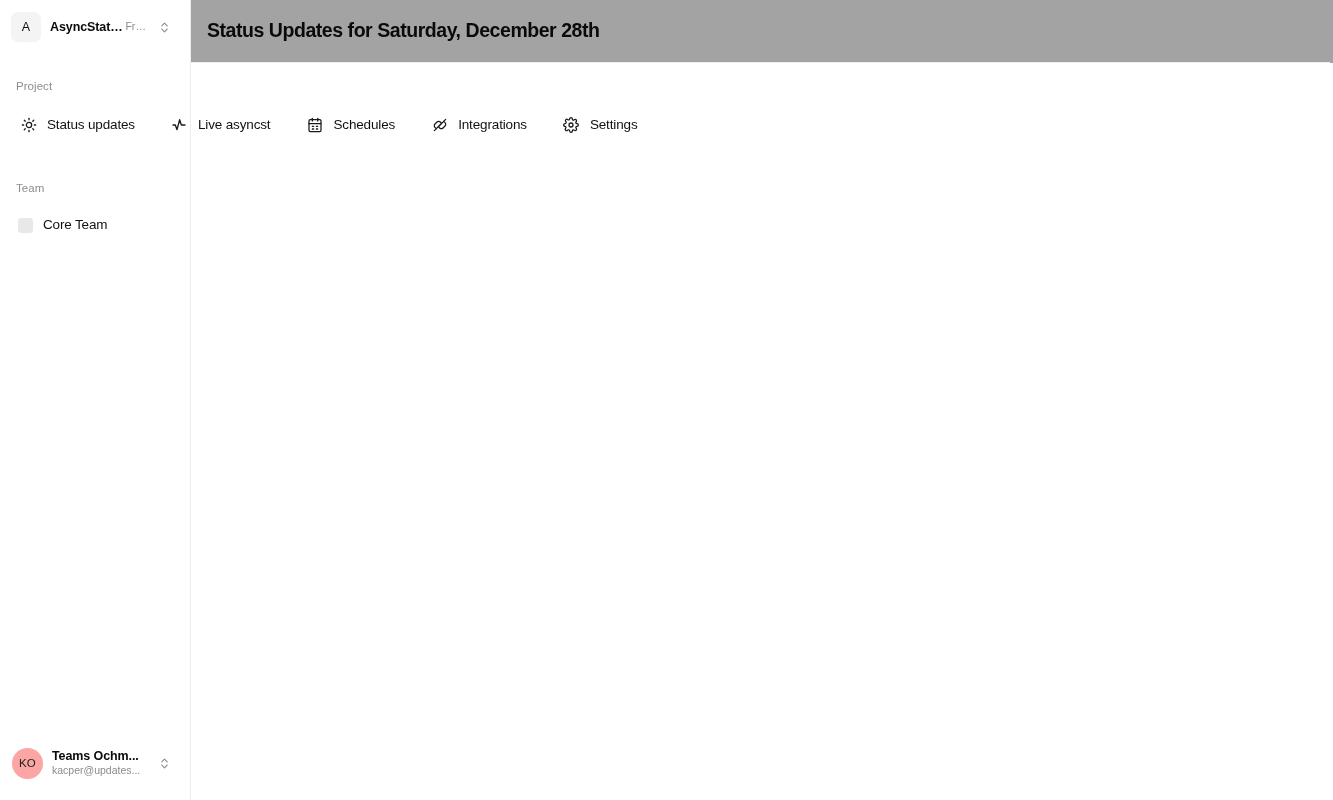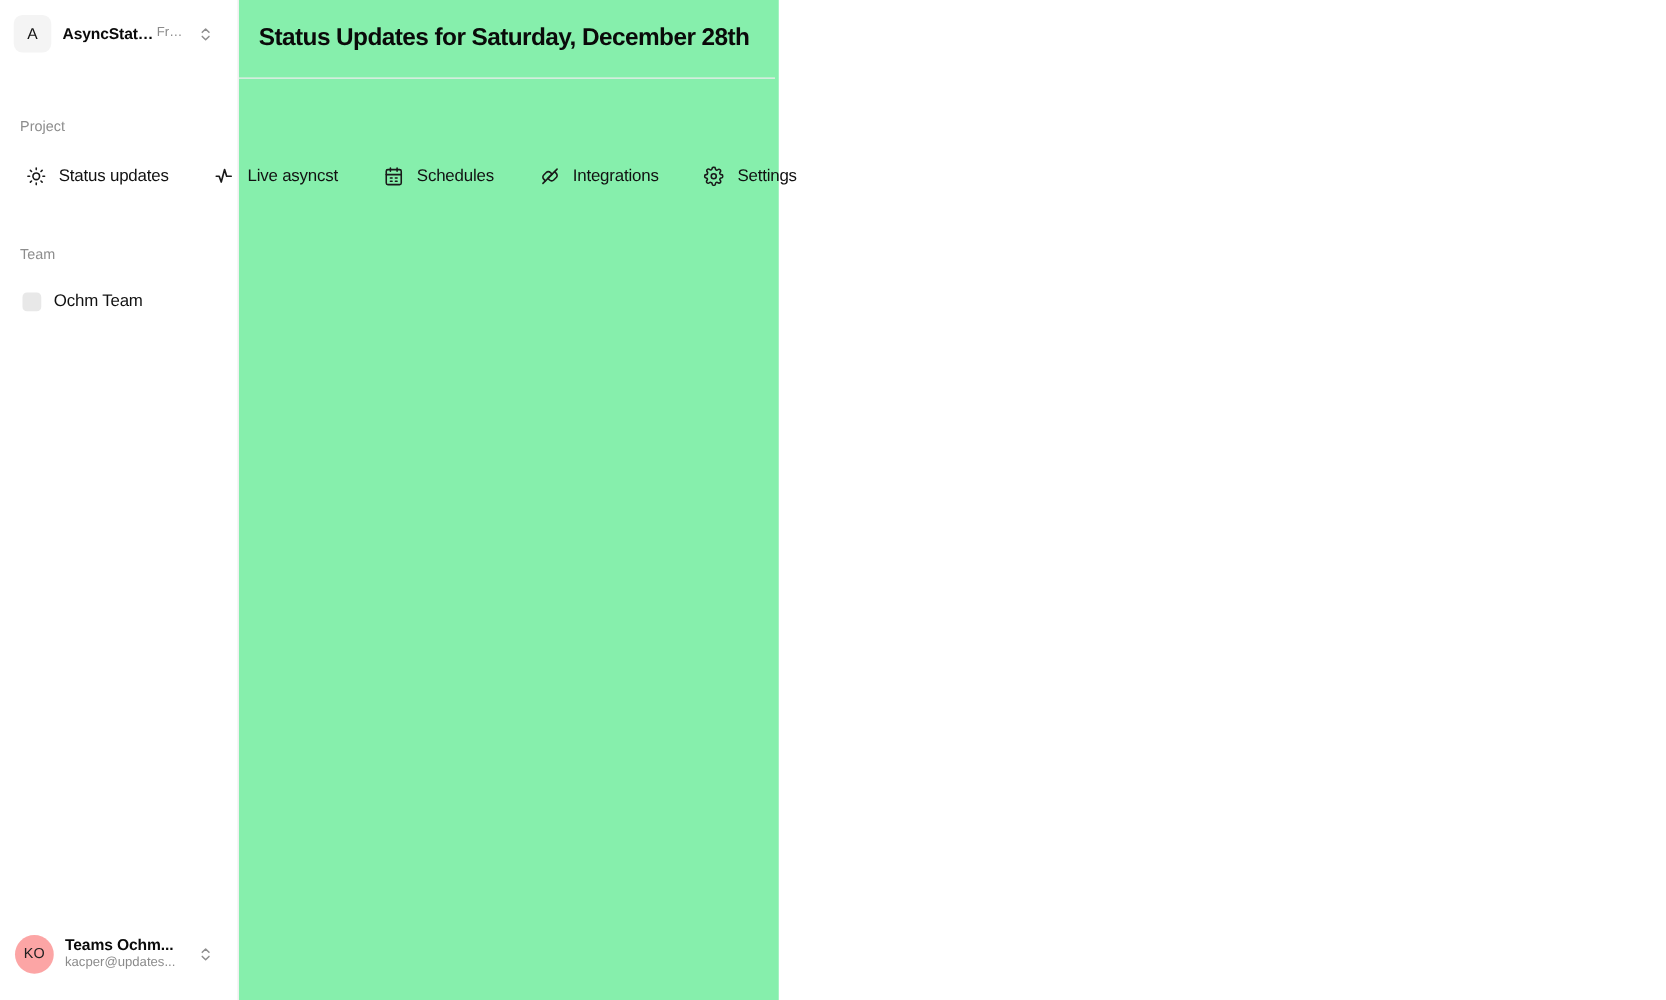--- a/index.html
+++ b/index.html
@@ -98,21 +98,21 @@
   .nav-section { padding: 0; }
 
   .section-label {
     font-size: 11.5px;
     color: #8d8d8d;
     padding: 0 0 0 16px;
     line-height: 1;
     letter-spacing: 0.05px;
   }
 
-  .sec-project { margin-top: 44px; }
+  .sec-project { margin-top: 28px; }
   .sec-teams { margin-top: 40px; }
 
   .nav-list {
     list-style: none;
     margin-top: 14px;
     display: flex;
     flex-direction: row;
     gap: 0;
   }
 
@@ -230,22 +230,22 @@
     white-space: nowrap;
     overflow: hidden;
   }
 
   
   .main {
     flex: 1 1 auto;
     min-width: 0;
     height: 800px;
     display: flex;
-    flex-direction: row;
-    background: #86efac;
+    flex-direction: column;
+    background: #a3a3a3;
   }
 
   .main-header {
     height: 63px;
     flex: 0 0 63px;
     display: flex;
     align-items: center;
     padding: 0 20px 0 16px;
     border-bottom: 1px solid #ededed;
     margin-right: 3px;
@@ -357,21 +357,21 @@
         </li>
 
       </ul>
     </div>
 
     <div class="nav-section sec-teams">
       <div class="section-label">Team</div>
       <ul class="team-list">
         <li class="team-item">
           <span class="team-avatar"></span>
-          <span class="team-label">Ochm Team</span>
+          <span class="team-label">Core Team</span>
         </li>
       </ul>
     </div>
 
     <div class="sidebar-spacer"></div>
 
     <div class="user-profile">
       <div class="user-avatar">KO</div>
       <div class="user-meta">
         <div class="user-name">Teams Ochm...</div>

